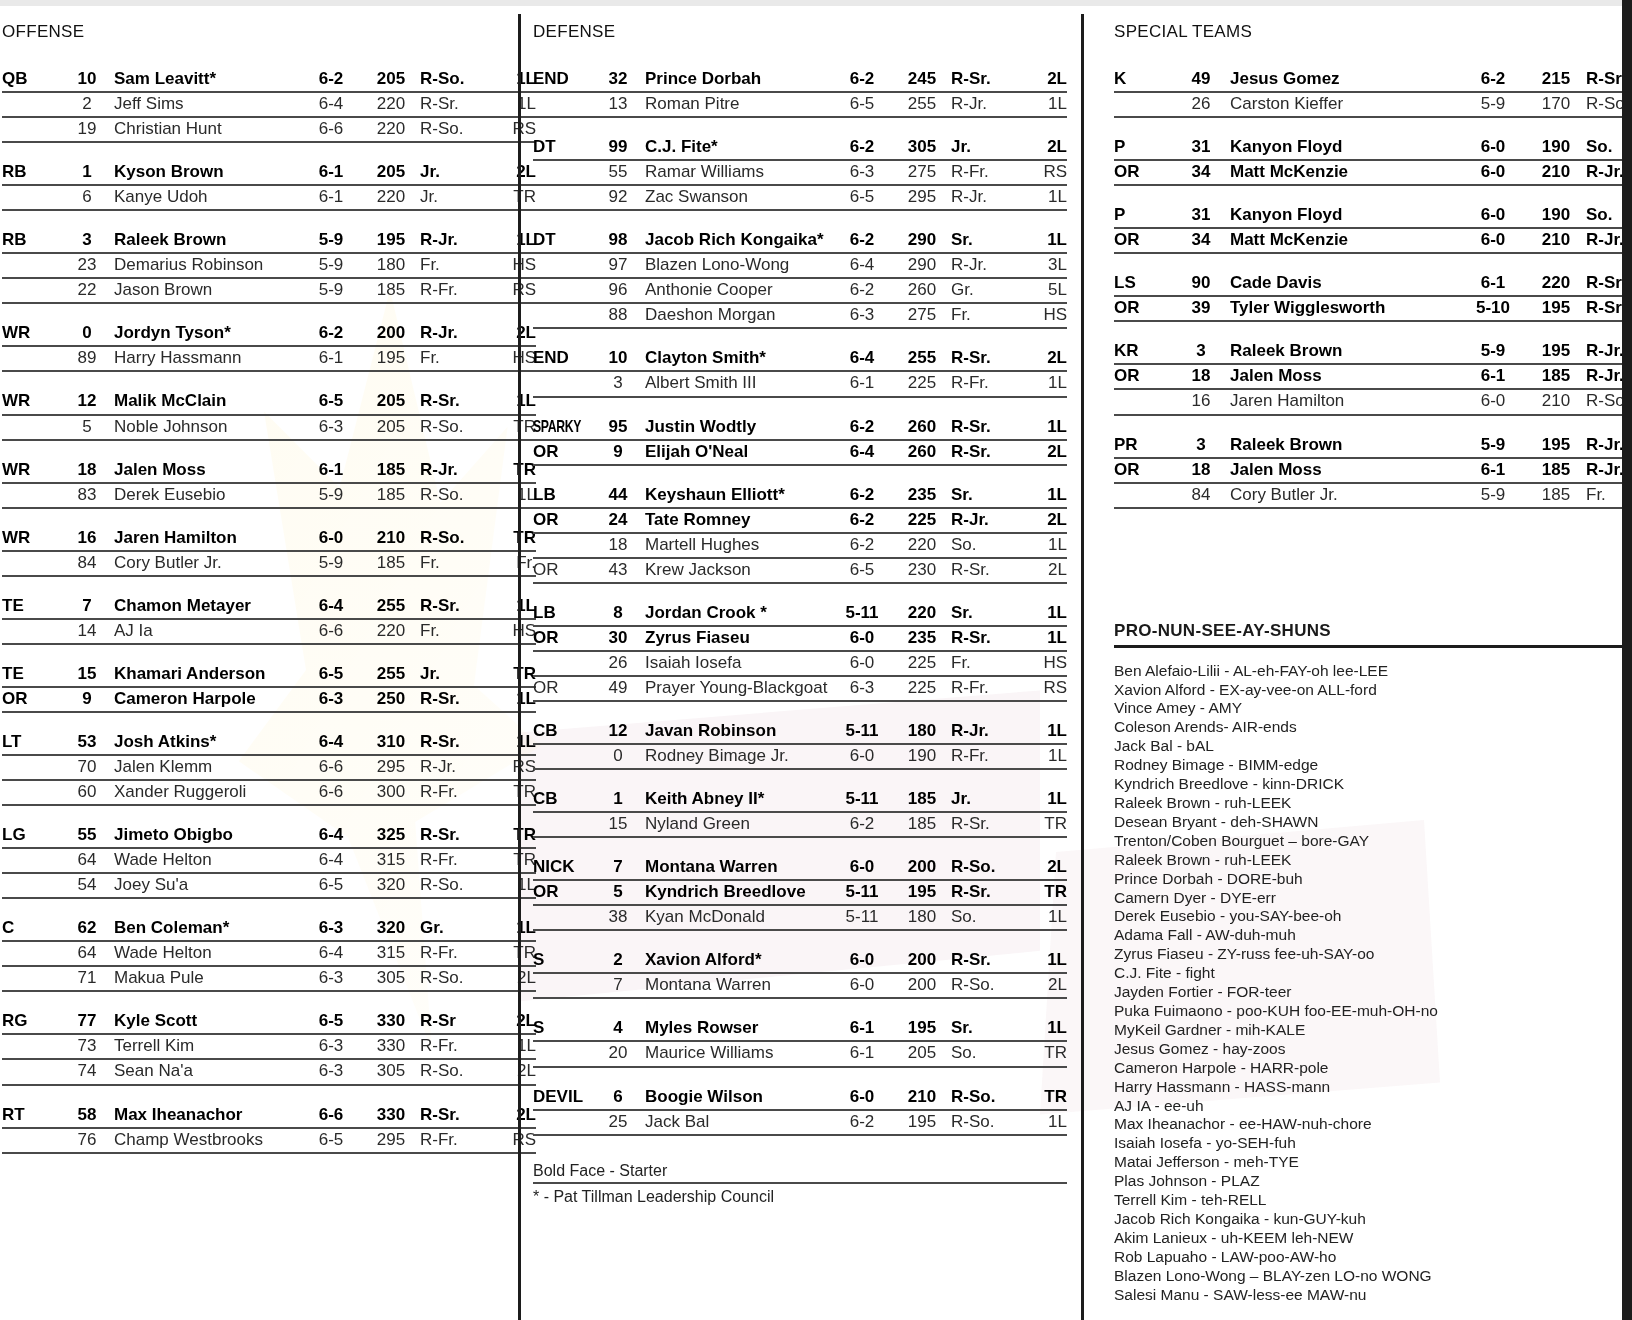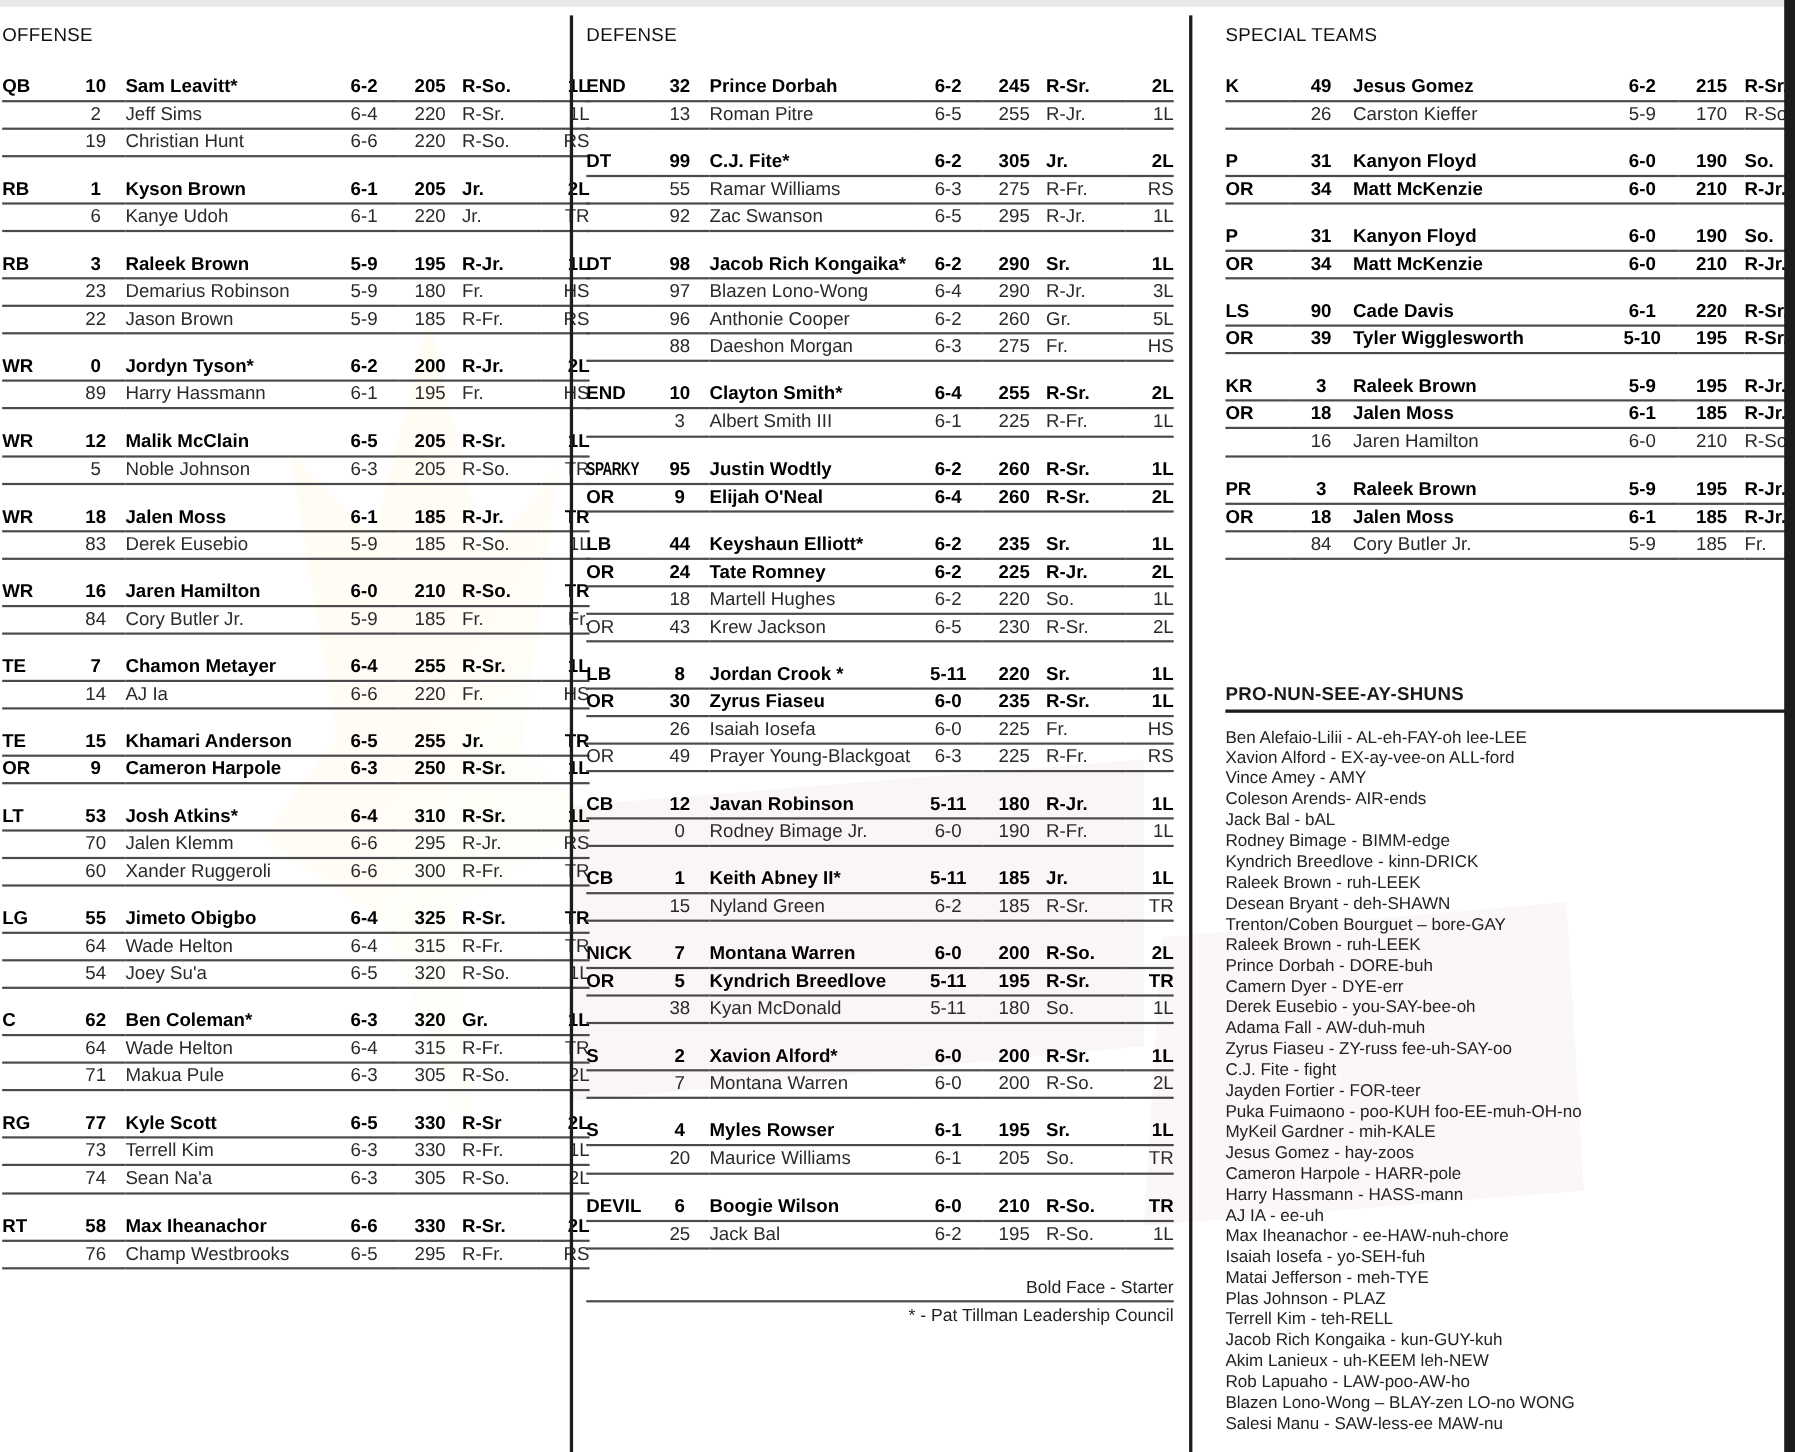--- a/index.html
+++ b/index.html
@@ -143,21 +143,20 @@
     transform: scaleX(0.72);
     transform-origin: left center;
     letter-spacing: -0.5px;
   }
 
   
   .legend {
     margin-top: 26px;
     font-size: 16px;
     color: #222;
-    text-align: right;
   }
   .legend .l1 {
     border-bottom: 2px solid #4a4a4a;
     padding-bottom: 2px;
   }
   .legend .l2 {
     padding-top: 4px;
   }
 
   

